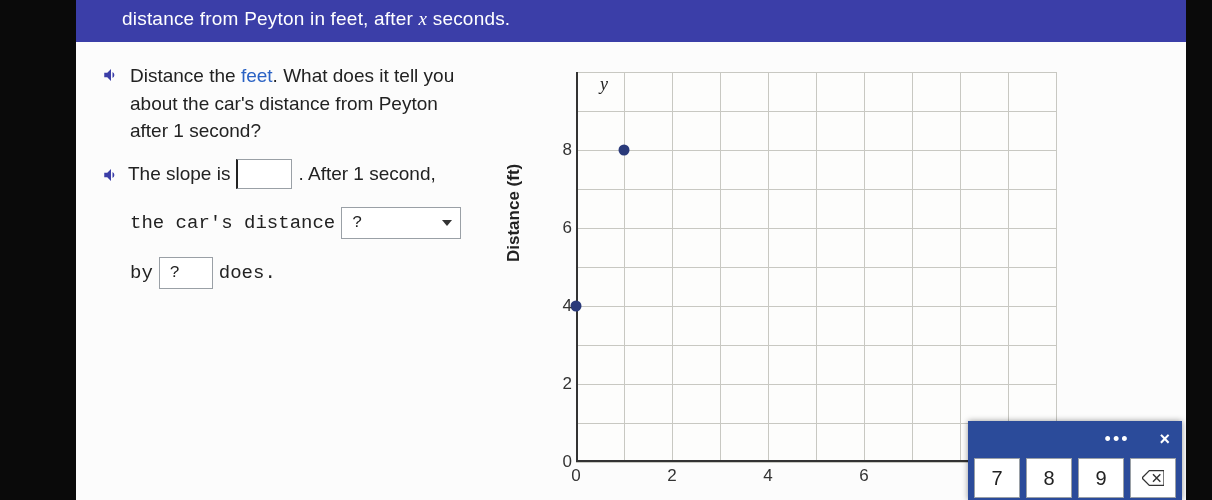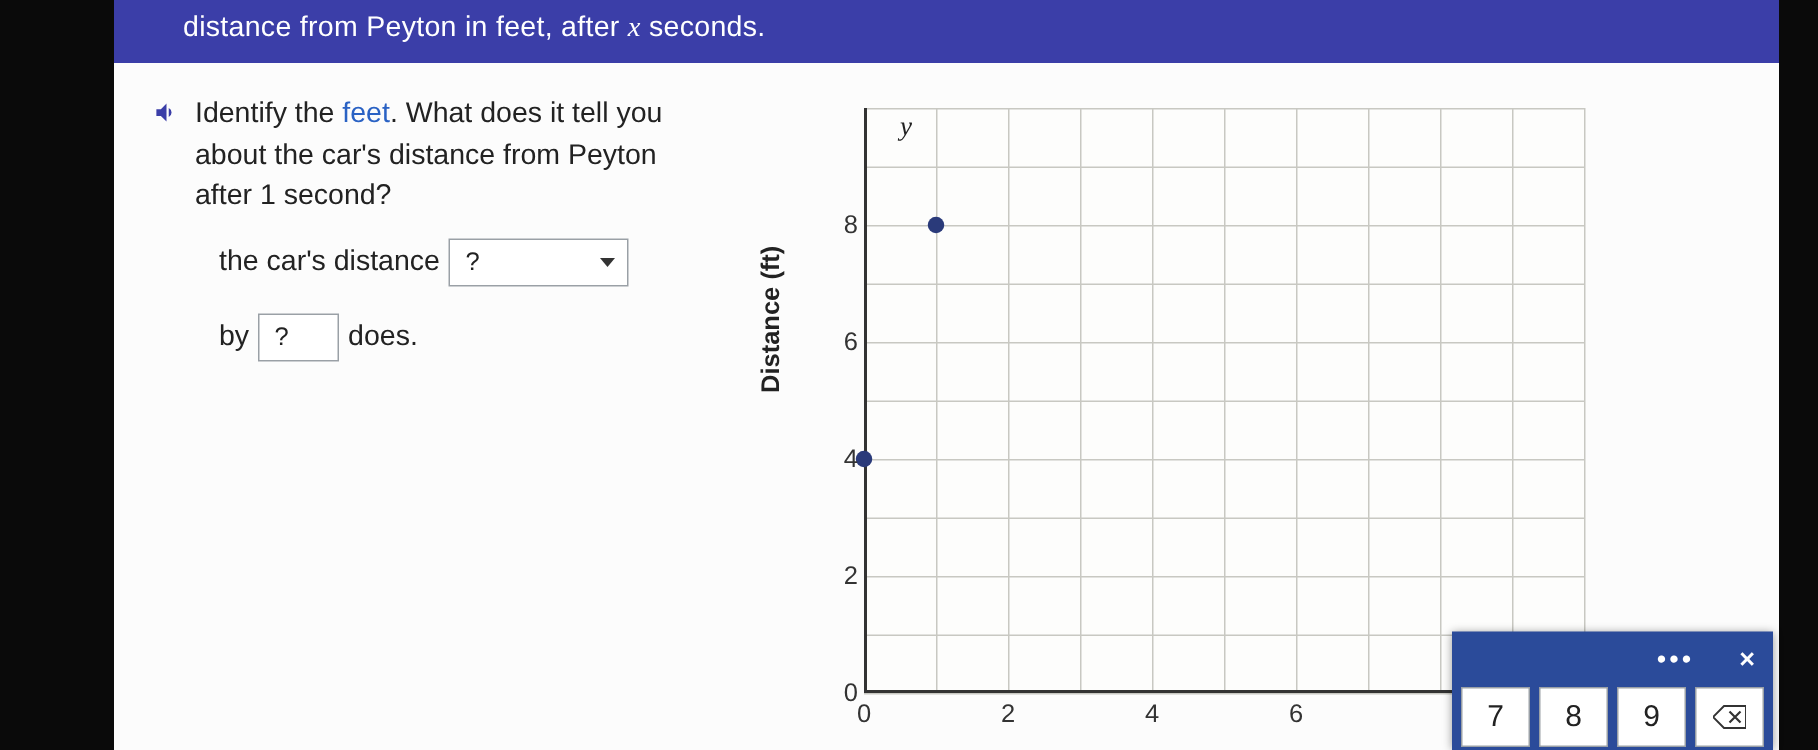--- a/index.html
+++ b/index.html
@@ -39,21 +39,21 @@
     display: flex; align-items: center; justify-content: center;
     color: #3b3ea8; margin-top: 2px;
   }
   .speaker svg { width: 18px; height: 18px; fill: #3b3ea8; }
   .q-text { font-size: 19px; color: #222; line-height: 1.45; }
   .q-text .link-word { color: #2a62c4; }
   .ans-line {
     display: flex; align-items: center; flex-wrap: wrap;
     font-size: 19px; color: #222; gap: 6px; margin-bottom: 18px;
   }
-  .ans-line.indent { margin-left: 46px; }
+  .ans-line.indent { margin-left: 30px; font-family: Liberation Mono, monospace; }
   .blank-input {
     width: 56px; height: 30px; border: 1px solid #9aa0a6;
     font-size: 17px; text-align: center; background: #fff;
   }
   .blank-input.focus { border-left: 2px solid #222; }
   .dropdown {
     display: inline-flex; align-items: center; justify-content: space-between;
     min-width: 120px; height: 32px; border: 1px solid #9aa0a6;
     padding: 0 8px 0 10px; font-size: 17px; background: #fff; cursor: pointer;
   }
@@ -131,24 +131,34 @@
 
   <div class="content">
     <div class="left-col">
       <div class="q-row">
         <div class="speaker">
           <svg viewBox="0 0 24 24">
               <path d="M3 9v6h4l5 5V4L7 9H3zm13.5 3a4.5 4.5 0 0 0-2.5-4v8a4.5 4.5 0 0 0 2.5-4z"></path>
             </svg>
         </div>
         <div class="q-text">
-          <span>Identify the </span><span class="link-word">feet</span><span>. What does it tell you about the car's distance from Peyton after 1 second?</span>
-        </div>
-      </div>
-
+          <span>Distance the </span><span class="link-word">feet</span><span>. What does it tell you about the car's distance from Peyton after 1 second?</span>
+        </div>
+      </div>
+
+      <div class="ans-line">
+        <div class="speaker">
+          <svg viewBox="0 0 24 24">
+              <path d="M3 9v6h4l5 5V4L7 9H3zm13.5 3a4.5 4.5 0 0 0-2.5-4v8a4.5 4.5 0 0 0 2.5-4z"></path>
+            </svg>
+        </div>
+        <span>The slope is </span>
+        <input class="blank-input focus" value="" style="">
+        <span>. After 1 second,</span>
+      </div>
 
       <div class="ans-line indent">
         <span>the car's distance</span>
         <div class="dropdown">
           <span>?</span>
           <span class="caret"></span>
         </div>
       </div>
 
       <div class="ans-line indent">

